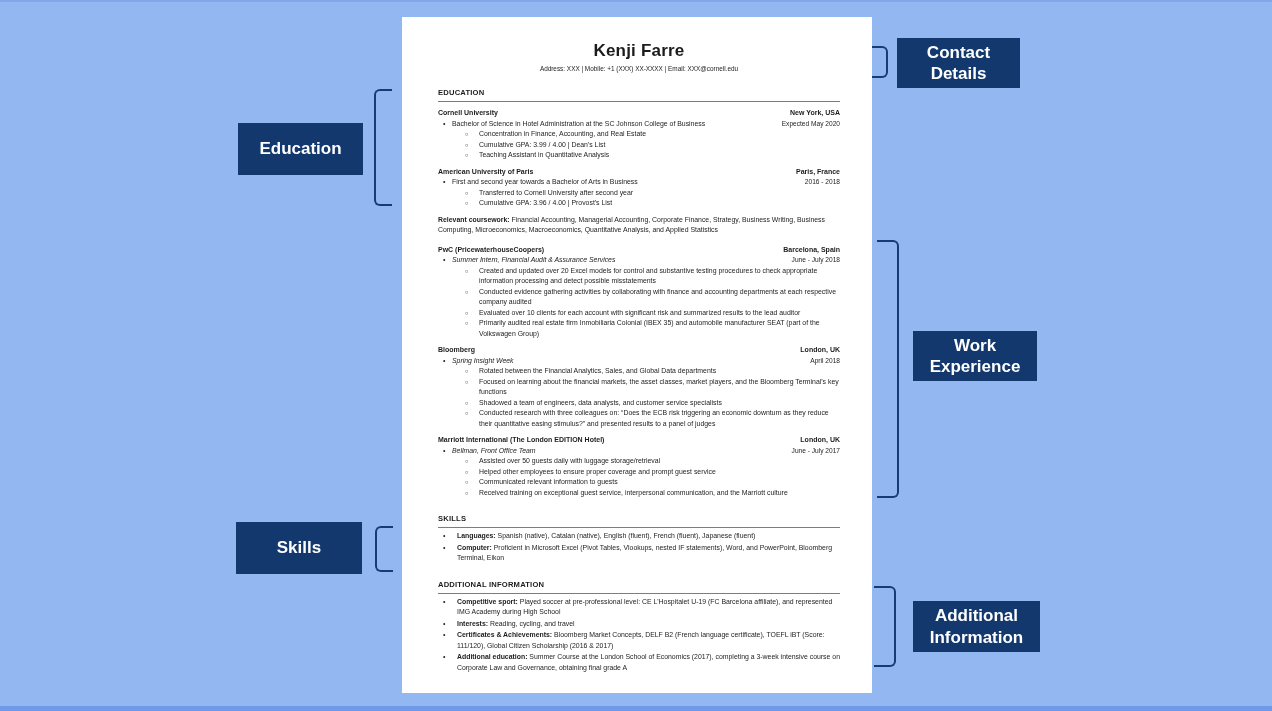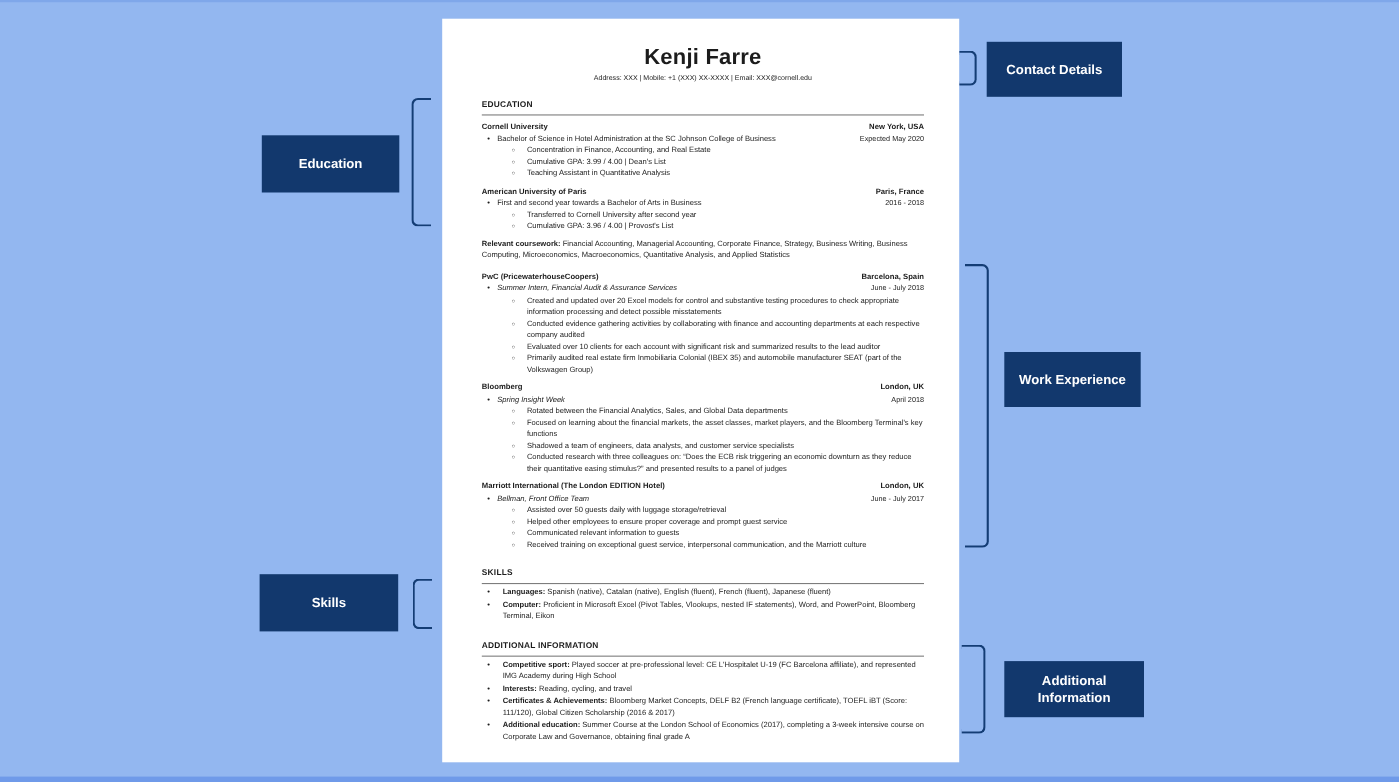--- a/index.html
+++ b/index.html
@@ -11,21 +11,21 @@
   .edge-strip{position:absolute;left:0;width:1272px;}
   .edge-strip.top{top:0;height:2px;background:#7fa7ea;}
   .edge-strip.bottom{bottom:0;height:5px;background:#6f9ae9;}
 
   
   .page{
     position:absolute;left:402px;top:17px;width:470px;height:676px;
     background:var(--page,#ffffff);box-sizing:border-box;
     padding:20px 32px 0 36px;color:#1c1c1c;
   }
-  .name{text-align:center;font-size:20px;font-weight:bold;letter-spacing:.2px;margin-top:4px;}
+  .name{text-align:center;font-size:17px;font-weight:bold;letter-spacing:.2px;margin-top:4px;}
   .contact{text-align:center;font-size:6.4px;margin-top:4px;color:#222;}
   .sec{margin-top:9px;}
   .sec-h{border-bottom:1px solid #7d7d7d;padding-bottom:2px;margin-bottom:3px;}
   .sec-title{font-size:7.6px;font-weight:bold;letter-spacing:.2px;}
   .entry{margin-top:6px;}
   .row{display:flex;justify-content:space-between;align-items:baseline;line-height:10.5px;}
   .org{font-weight:bold;font-size:7px;}
   .loc{font-weight:bold;font-size:7px;white-space:nowrap;}
   .role-left{display:flex;}
   .b1{width:14px;padding-left:5px;box-sizing:border-box;font-size:7px;flex:none;}
@@ -36,25 +36,25 @@
   .b2{position:absolute;left:27px;top:0;font-size:5.5px;}
   .lbullet{position:relative;padding-left:19px;font-size:6.9px;line-height:10.5px;margin-top:1px;}
   .b1abs{position:absolute;left:5px;top:0;font-size:7px;}
   .footnote{margin-top:6px;font-size:6.9px;line-height:10.5px;}
   b{font-weight:bold;}
 
   
   .callout{
     position:absolute;background:var(--callout,#12386d);color:#fff;
     display:flex;align-items:center;justify-content:center;text-align:center;
-    font-weight:bold;font-size:12px;line-height:1.25;
+    font-weight:bold;font-size:17px;line-height:1.25;
   }
   #co-contact{left:897px;top:38px;width:123px;height:50px;}
   #co-education{left:238px;top:123px;width:125px;height:52px;}
-  #co-work{left:913px;top:320px;width:124px;height:50px;}
+  #co-work{left:913px;top:331px;width:124px;height:50px;}
   #co-skills{left:236px;top:522px;width:126px;height:52px;}
   #co-additional{left:913px;top:601px;width:127px;height:51px;}
 
   
   .bracket{position:absolute;box-sizing:border-box;}
   .bracket.open-left{ 
     border-top:2.5px solid var(--bracket,#143d75);
     border-right:2.5px solid var(--bracket,#143d75);
     border-bottom:2.5px solid var(--bracket,#143d75);
     border-radius:0 6px 6px 0;

